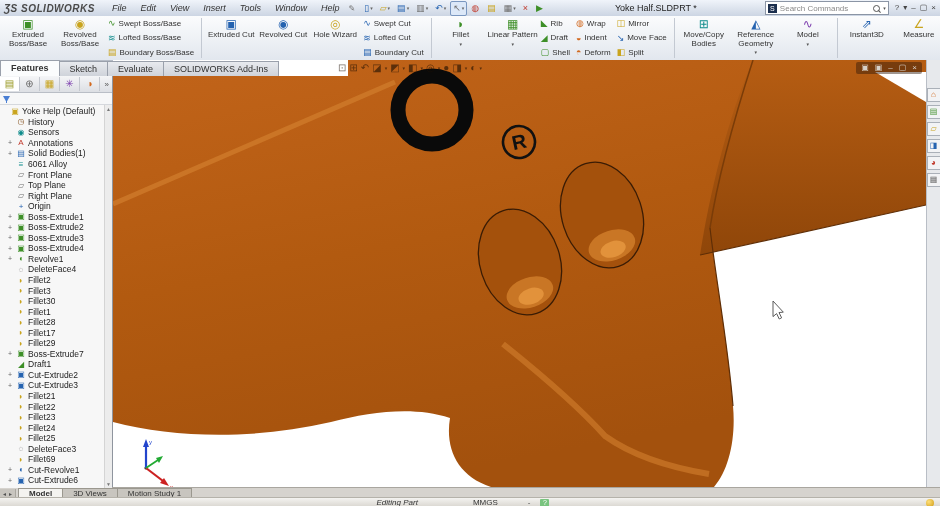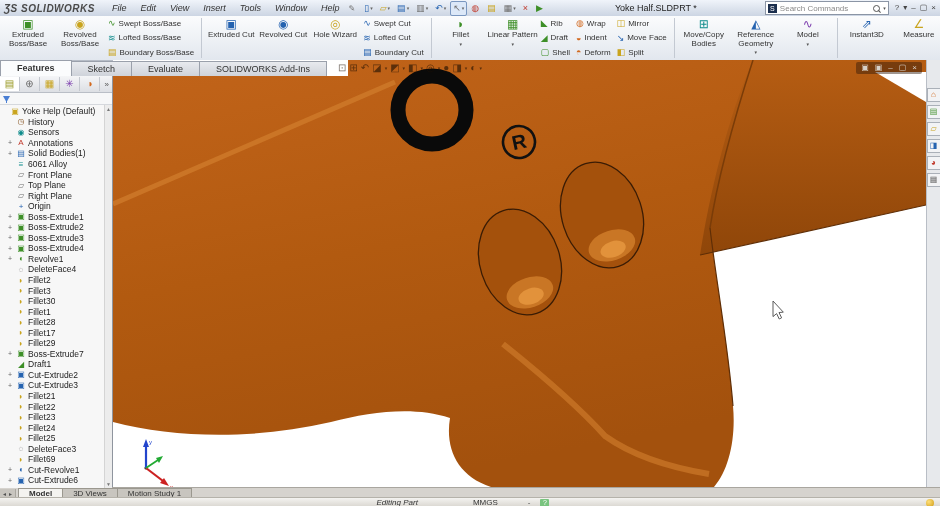--- a/index.html
+++ b/index.html
@@ -39,21 +39,21 @@
   .rbtn[data-t="div"]{width:1px;height:40px;background:#c3c9d2;margin:2px 3px 0 3px;}
   .rbtn .dd{font-size:5px;color:#555;}
   
   [data-c="green"] .ic{color:#3d8f27}[data-c="gold"] .ic{color:#c9a41e}
   [data-c="blue"] .ic{color:#2563b0}[data-c="teal"] .ic{color:#0f8c8c}
   [data-c="purple"] .ic{color:#7d3fae}[data-c="orange"] .ic{color:#d2691e}
   [data-c="red"] .ic{color:#c0392b}[data-c="gray"] .ic{color:#6e6e6e}
   [data-c="olive"] .ic{color:#96961e}[data-c="brown"] .ic{color:#8a5a2a}
   
   .tabstrip{position:absolute;left:0;top:60px;height:16px;display:flex;align-items:flex-end;z-index:6;}
-  .cmtab{height:14px;line-height:14px;padding:0 16px;font-size:9px;color:#333;
+  .cmtab{height:14px;line-height:14px;padding:0 10px;font-size:9px;color:#333;
     background:linear-gradient(#e8eaee,#cfd3da);border:1px solid #9aa0ab;border-bottom:none;margin-right:-1px;white-space:nowrap;}
   .cmtab[data-active="true"]{background:#fbfcfd;font-weight:bold;height:15px;line-height:15px;}
   
   .panel{position:absolute;left:0;top:76px;width:113px;height:411px;background:#eef0f2;border-right:1px solid #8f959e;box-sizing:border-box;z-index:5;}
   .pm-tabs{height:16px;display:flex;align-items:center;background:linear-gradient(#f4f5f7,#dcdfe4);border-bottom:1px solid #b9bec6;}
   .pm-tab{width:19px;height:14px;text-align:center;border-right:1px solid #c4c8cf;font-size:10px;line-height:14px;}
   .pm-tab[data-active="true"]{background:#fff;}
   .pm-chevron{margin-left:auto;font-size:8px;color:#555;padding-right:3px;}
   .filter-row{height:11px;display:flex;align-items:center;background:#f6f7f8;border-bottom:1px solid #d5d8dd;padding-left:3px;}
   .funnel{width:7px;height:5px;background:#4a7fd4;clip-path:polygon(0 0,100% 0,60% 100%,40% 100%);}

